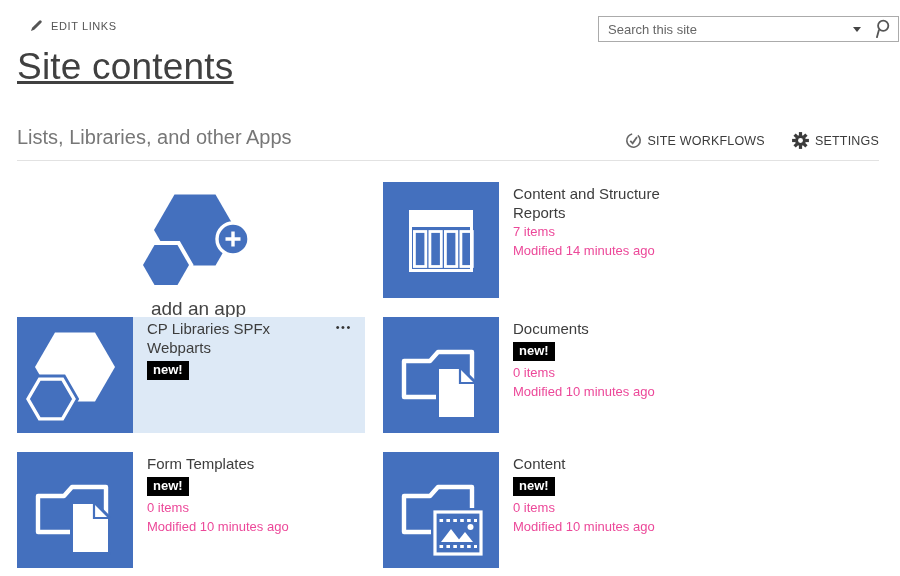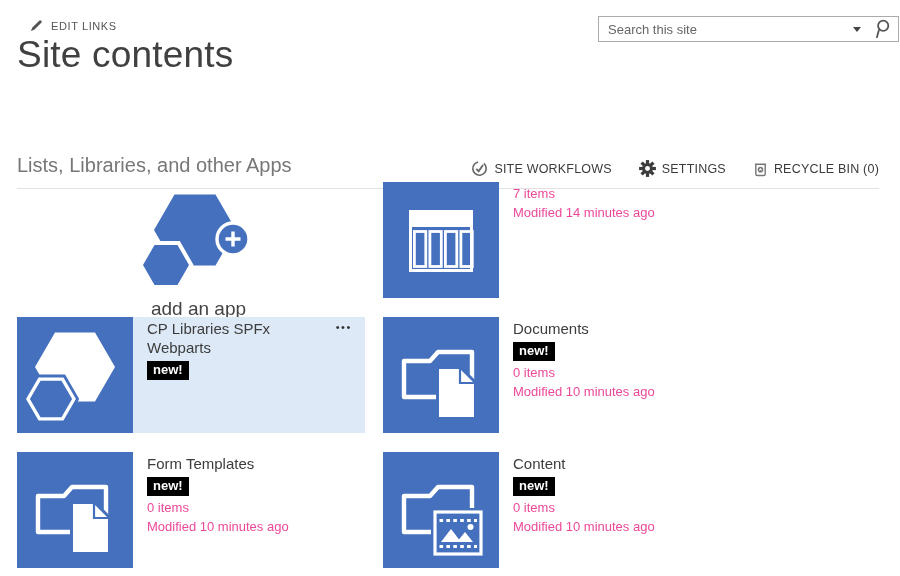--- a/index.html
+++ b/index.html
@@ -34,32 +34,33 @@
   .search-arrow {
     width: 0; height: 0; flex: 0 0 auto;
     border-left: 4.5px solid transparent;
     border-right: 4.5px solid transparent;
     border-top: 5.5px solid #444;
     margin: 0 11px 0 6px; cursor: pointer;
   }
   .search-mag { flex: 0 0 auto; margin-right: 7px; cursor: pointer; display:flex; }
   
   .page-title {
-    position: absolute; left: 17px; top: 34px;
+    position: absolute; left: 17px; top: 46px;
     font-size: 37px; font-weight: 300; color: #404040;
     letter-spacing: .2px;
+    text-decoration: underline;
   }
   
   .section-row {
     position: absolute; left: 17px; right: 21px; top: 126px;
     display: flex; justify-content: space-between; align-items: flex-end;
     border-bottom: 1px solid #e2e2e2;
     padding-bottom: 11px;
   }
-  .section-title { font-size: 20px; font-weight: 300; color: #777; margin-top: 28px; }
+  .section-title { font-size: 20px; font-weight: 300; color: #777; }
   .section-actions { display: flex; align-items: flex-end; gap: 27px; }
   .action {
     display: flex; align-items: center; gap: 6px;
     font-size: 12.5px; color: #3b3b3b; letter-spacing: .2px;
     cursor: pointer; white-space: nowrap;
   }
   
   .tiles {
     position: absolute; left: 17px; top: 182px;
     display: grid;
@@ -138,31 +139,20 @@
             <rect x="-1.7" y="-8.9" width="3.4" height="4" transform="rotate(225)"></rect>
             <rect x="-1.7" y="-8.9" width="3.4" height="4" transform="rotate(270)"></rect>
             <rect x="-1.7" y="-8.9" width="3.4" height="4" transform="rotate(315)"></rect>
             <circle r="5.7"></circle>
           </g>
           <circle r="2.6" fill="#fff"></circle>
         </svg>
       </span>
       <span>SETTINGS</span>
     </div>
-    <div class="action">
-      <span style="display:flex">
-        <svg width="15" height="17" viewBox="0 0 16 18">
-          <path d="M3,4.6 H13 V14.8 A1.6,1.6 0 0 1 11.4,16.4 H4.6 A1.6,1.6 0 0 1 3,14.8 Z" fill="none" stroke="#777" stroke-width="1.5"></path>
-          <path d="M2,4.6 H14" stroke="#777" stroke-width="1.5"></path>
-          <circle cx="8" cy="10.2" r="3" fill="#777"></circle>
-          <path d="M6.7,11 L8,9.4 L9.3,11" fill="none" stroke="#fff" stroke-width="1.1"></path>
-        </svg>
-      </span>
-      <span>RECYCLE BIN (0)</span>
-    </div>
   </div>
 </div>
 
 <div class="tiles">
 
   <div class="tile add-app">
     <div class="tile-icon">
       <svg width="116" height="116" viewBox="0 0 116 116">
         <polygon points="103,48 82.5,83.5 41.5,83.5 21,48 41.5,12.5 82.5,12.5" fill="#4470BE"></polygon>
         <polygon points="56,83 44.5,102.9 21.5,102.9 10,83 21.5,63.1 44.5,63.1" fill="none" stroke="#fff" stroke-width="8"></polygon>
@@ -182,20 +172,21 @@
         <rect x="26" y="28" width="64" height="17" fill="#fff"></rect>
         <g fill="none" stroke="#fff" stroke-width="2.8">
           <rect x="31.4" y="49.5" width="11.4" height="35"></rect>
           <rect x="46.9" y="49.5" width="11.4" height="35"></rect>
           <rect x="62.4" y="49.5" width="11.4" height="35"></rect>
           <rect x="77.9" y="49.5" width="11.4" height="35"></rect>
         </g>
       </svg>
     </div>
     <div class="tile-text">
+      <div class="tile-title">Content and Structure Reports</div>
       <div class="meta">7 items</div>
       <div class="meta">Modified 14 minutes ago</div>
     </div>
   </div>
 
   <div class="tile selected">
     <div class="tile-icon">
       <svg width="116" height="116" viewBox="0 0 116 116">
         <rect width="116" height="116" fill="#4470BE"></rect>
         <polygon points="98,50 78,84.6 38,84.6 18,50 38,15.4 78,15.4" fill="#fff"></polygon>

